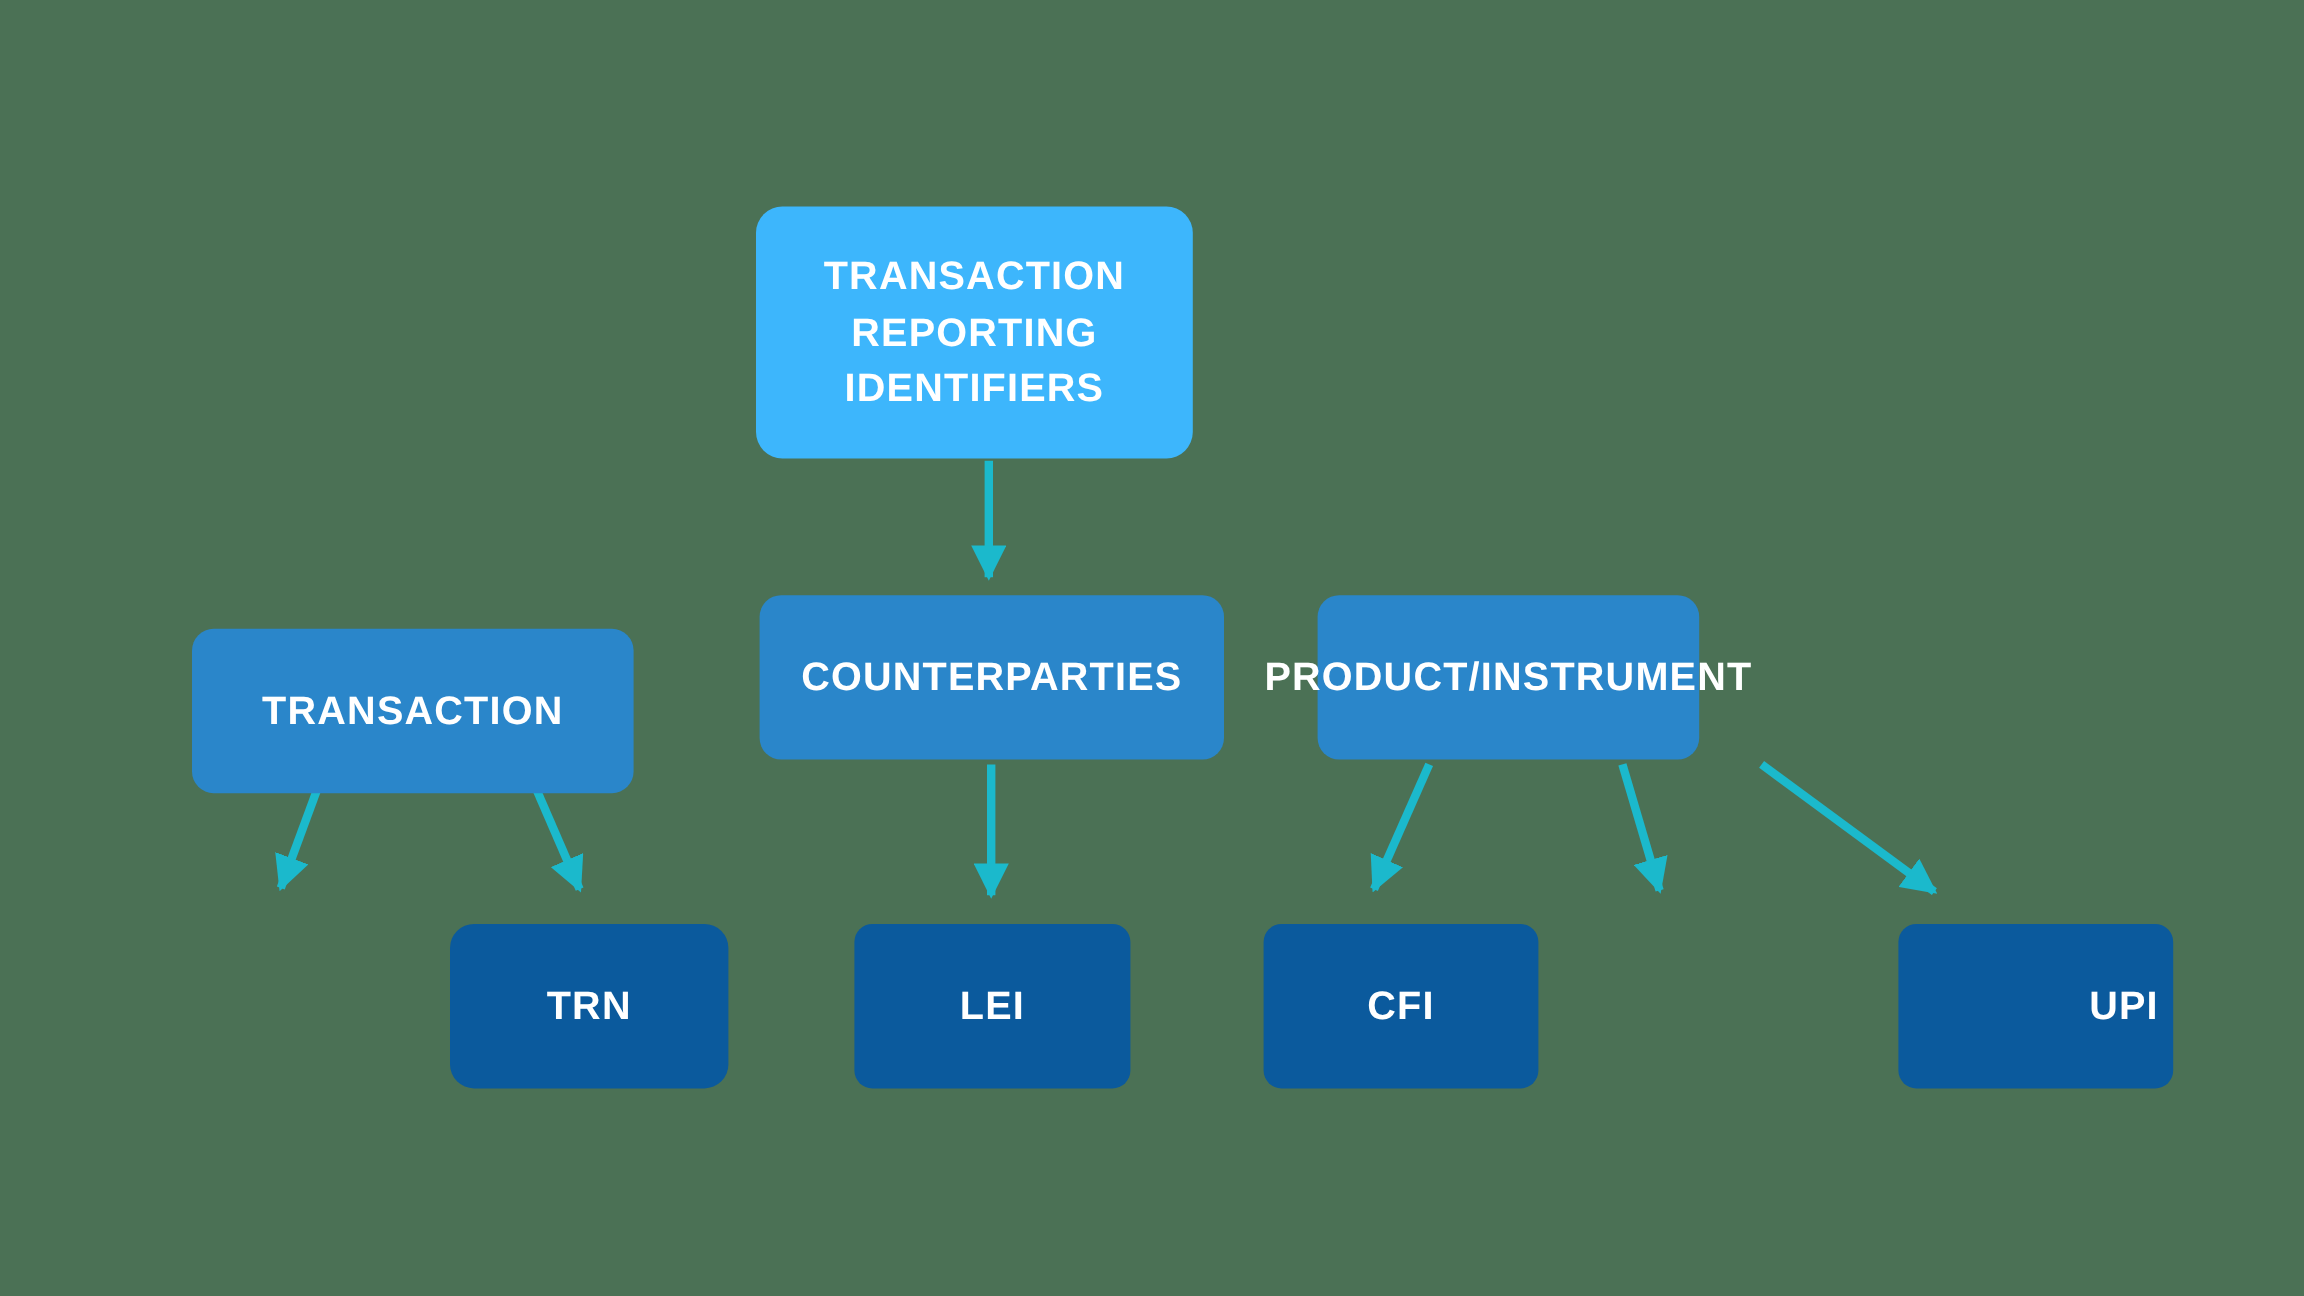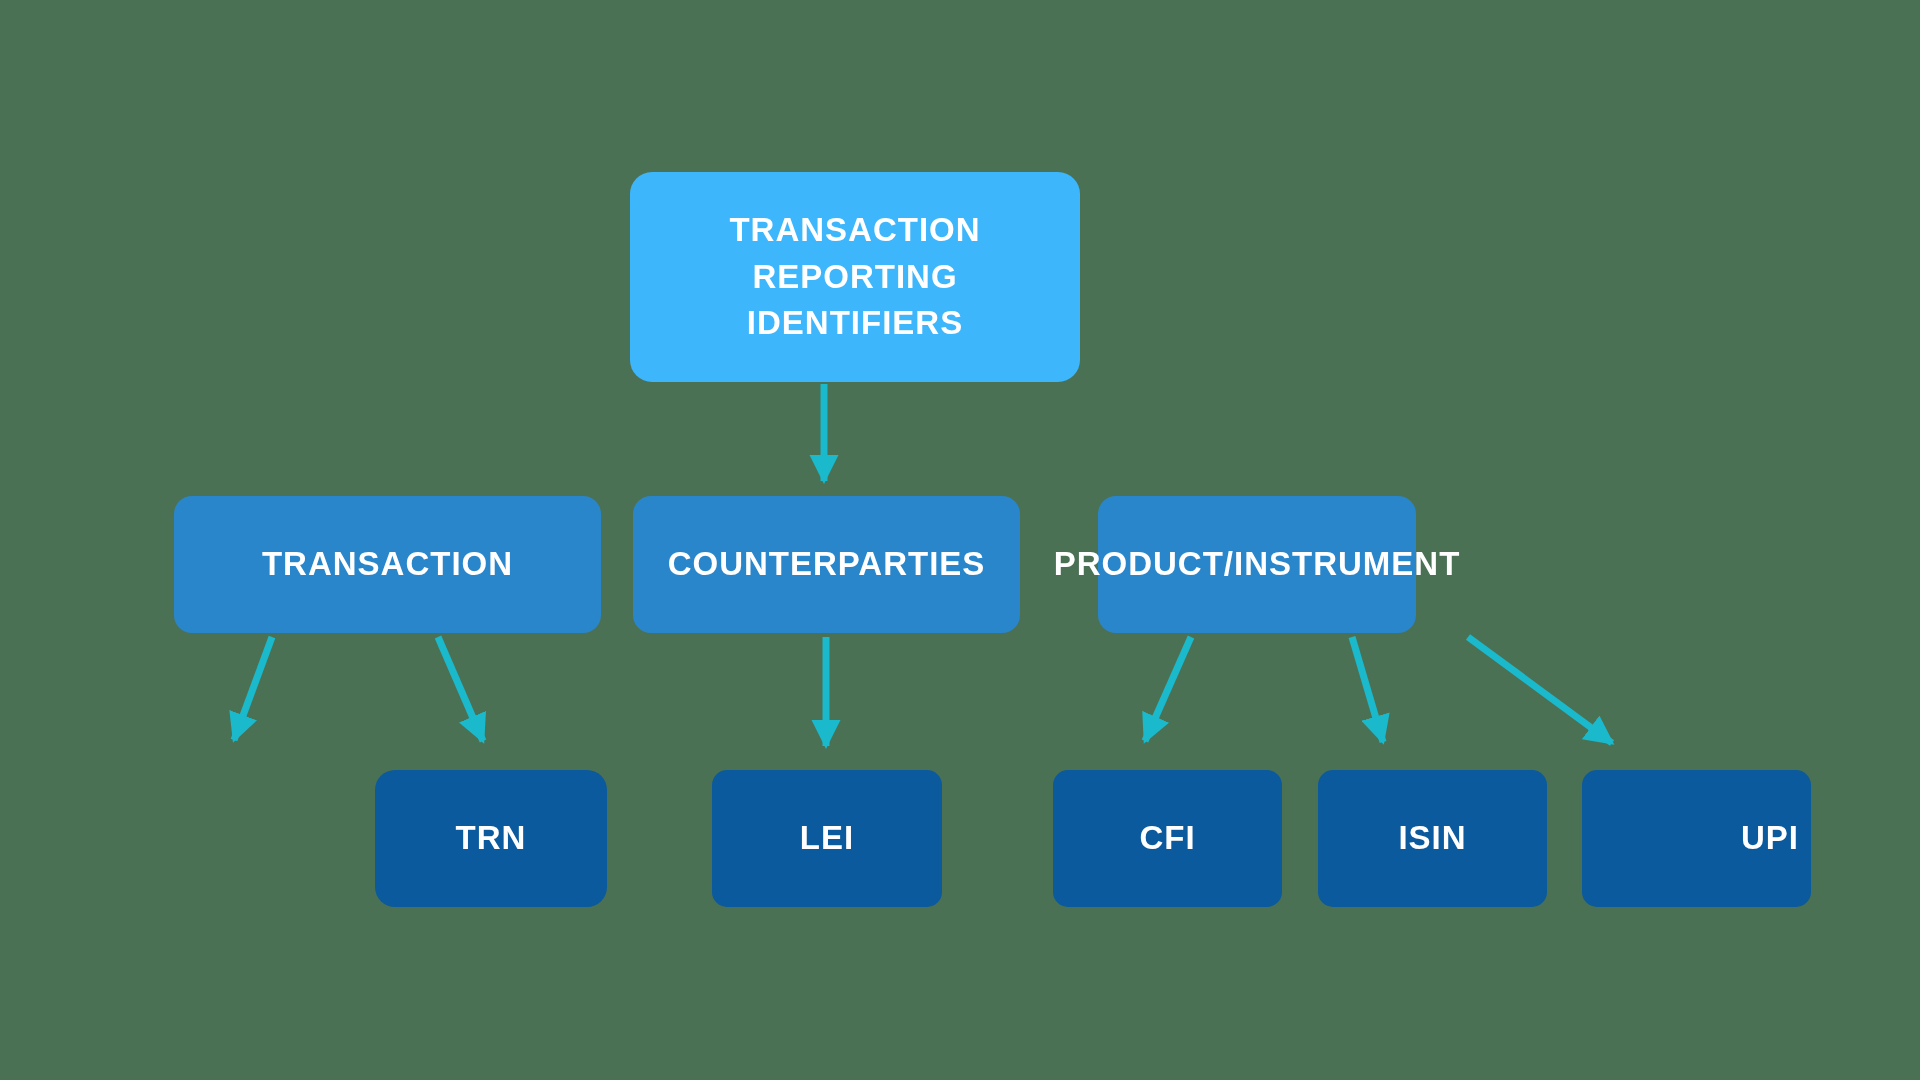--- a/index.html
+++ b/index.html
@@ -41,28 +41,28 @@
     font-weight: 700;
     font-size: 33px;
     line-height: 1.42;
     letter-spacing: 1px;
     box-sizing: border-box;
     padding: 8px 12px;
   }
   .node-root {
     background: var(--node-root, #3db6fc);
     border-radius: 22px;
-    left: 630px; top: 172px; width: 450px; height: 210px;
+    left: 630px; top: 172px; width: 364px; height: 210px;
   }
   .node-mid {
     background: var(--node-mid, #2a86ca);
     border-radius: 18px;
     top: 496px; height: 137px;
   }
-  .node-mid.pos-transaction    { left: 174px;  width: 427px; }
+  .node-mid.pos-transaction    { left: 160px;  width: 368px; margin-top: 28px; }
   .node-mid.pos-counterparties { left: 633px;  width: 387px; }
   .node-mid.pos-product        { left: 1098px; width: 318px; }
   .node-leaf {
     background: var(--node-leaf, #0b5a9d);
     border-radius: 15px;
     top: 770px; width: 230px; height: 137px;
   }
   .node-leaf.pos-uti  { left: 108px; }
   .node-leaf.pos-trn  { left: 375px;  width: 232px; border-radius: 20px; }
   .node-leaf.pos-lei  { left: 712px; }
@@ -112,21 +112,18 @@
   </div>
 
   <div class="node node-leaf pos-lei">
     <span>LEI</span>
   </div>
 
   <div class="node node-leaf pos-cfi">
     <span>CFI</span>
   </div>
 
-  <div class="node node-leaf pos-isin">
-    <span>ISIN</span>
-  </div>
 
   <div class="node node-leaf pos-upi">
     <span>UPI</span>
   </div>
 
 </div>
 
 </body></html>

